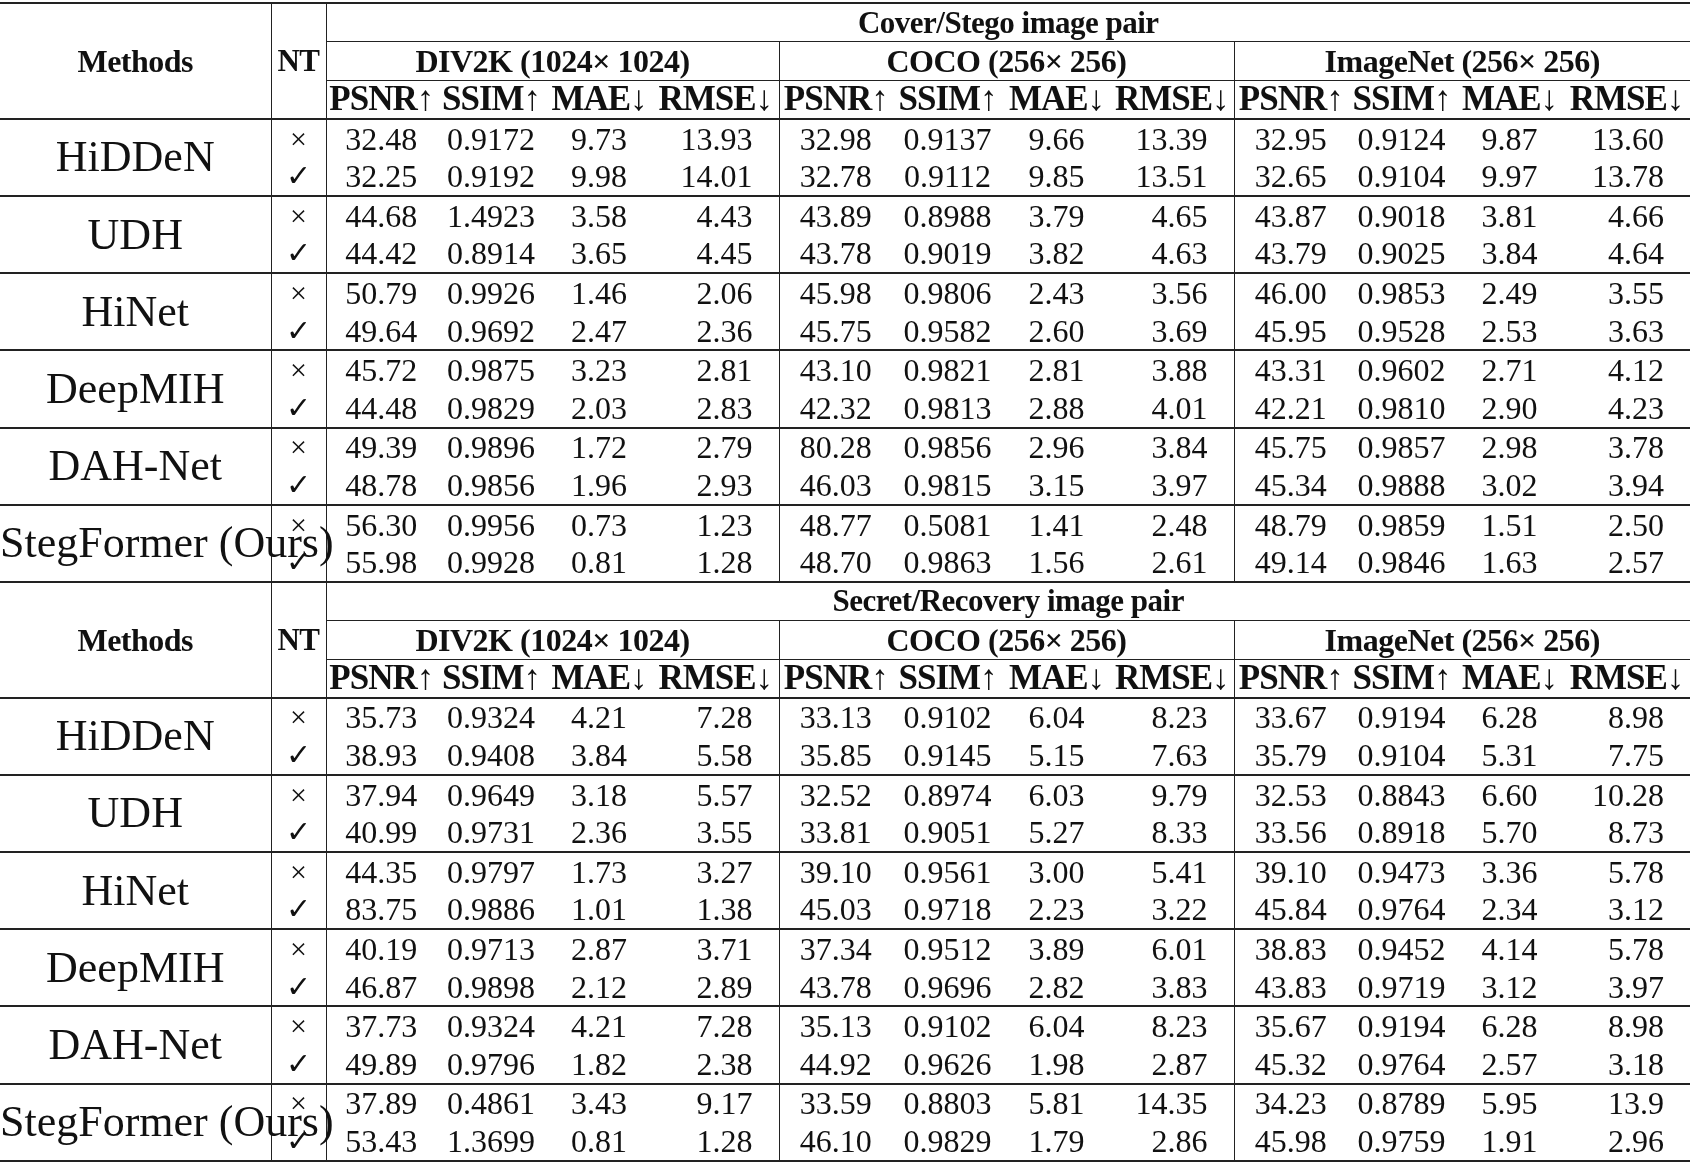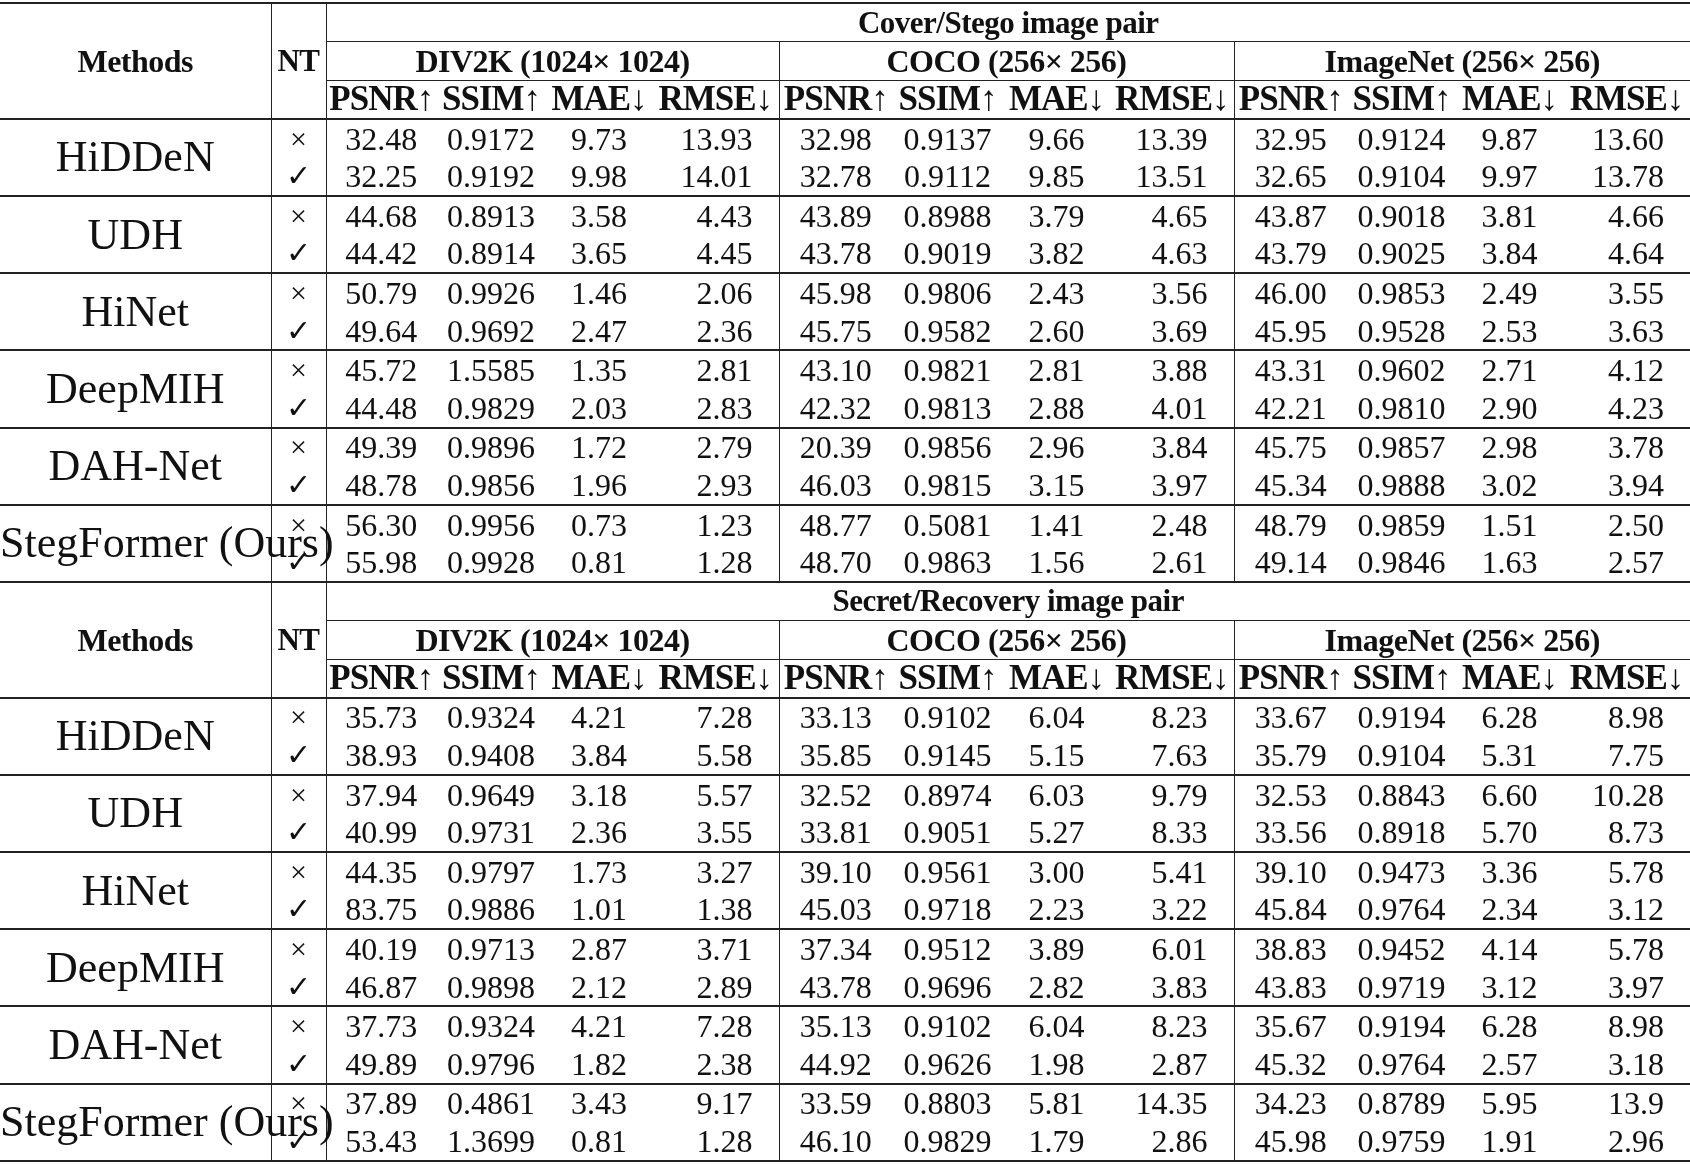--- a/index.html
+++ b/index.html
@@ -91,21 +91,21 @@
         <td class="num  rmse vr">13.51</td>
         <td class="num ">32.65</td>
         <td class="num ">0.9104</td>
         <td class="num ">9.97</td>
         <td class="num  rmse">13.78</td>
       </tr>
       <tr class="rowh">
         <td rowspan="2" class="method vr thick-top">UDH</td>
         <td class="nt vr thick-top">×</td>
         <td class="num thick-top">44.68</td>
-        <td class="num thick-top">0.8913</td>
+        <td class="num thick-top">1.4923</td>
         <td class="num thick-top">3.58</td>
         <td class="num thick-top rmse vr">4.43</td>
         <td class="num thick-top">43.89</td>
         <td class="num thick-top">0.8988</td>
         <td class="num thick-top">3.79</td>
         <td class="num thick-top rmse vr">4.65</td>
         <td class="num thick-top">43.87</td>
         <td class="num thick-top">0.9018</td>
         <td class="num thick-top">3.81</td>
         <td class="num thick-top rmse">4.66</td>
@@ -153,22 +153,22 @@
         <td class="num  rmse vr">3.69</td>
         <td class="num ">45.95</td>
         <td class="num ">0.9528</td>
         <td class="num ">2.53</td>
         <td class="num  rmse">3.63</td>
       </tr>
       <tr class="rowh">
         <td rowspan="2" class="method vr thick-top">DeepMIH</td>
         <td class="nt vr thick-top">×</td>
         <td class="num thick-top">45.72</td>
-        <td class="num thick-top">1.5585</td>
-        <td class="num thick-top">1.35</td>
+        <td class="num thick-top">0.9875</td>
+        <td class="num thick-top">3.23</td>
         <td class="num thick-top rmse vr">2.81</td>
         <td class="num thick-top">43.10</td>
         <td class="num thick-top">0.9821</td>
         <td class="num thick-top">2.81</td>
         <td class="num thick-top rmse vr">3.88</td>
         <td class="num thick-top">43.31</td>
         <td class="num thick-top">0.9602</td>
         <td class="num thick-top">2.71</td>
         <td class="num thick-top rmse">4.12</td>
       </tr>
@@ -187,21 +187,21 @@
         <td class="num ">2.90</td>
         <td class="num  rmse">4.23</td>
       </tr>
       <tr class="rowh">
         <td rowspan="2" class="method vr thick-top">DAH-Net</td>
         <td class="nt vr thick-top">×</td>
         <td class="num thick-top">49.39</td>
         <td class="num thick-top">0.9896</td>
         <td class="num thick-top">1.72</td>
         <td class="num thick-top rmse vr">2.79</td>
-        <td class="num thick-top">20.39</td>
+        <td class="num thick-top">80.28</td>
         <td class="num thick-top">0.9856</td>
         <td class="num thick-top">2.96</td>
         <td class="num thick-top rmse vr">3.84</td>
         <td class="num thick-top">45.75</td>
         <td class="num thick-top">0.9857</td>
         <td class="num thick-top">2.98</td>
         <td class="num thick-top rmse">3.78</td>
       </tr>
       <tr class="rowh">
         <td class="nt vr ">✓</td>

